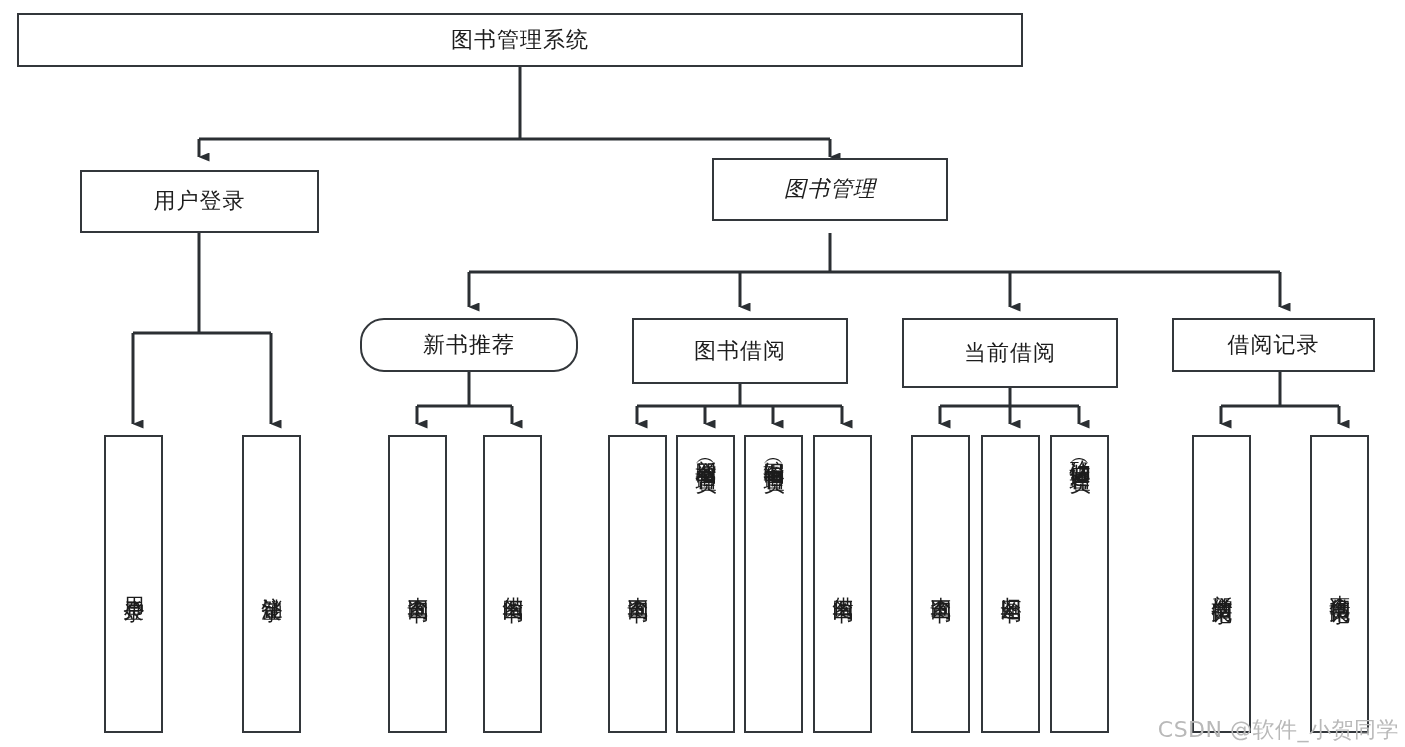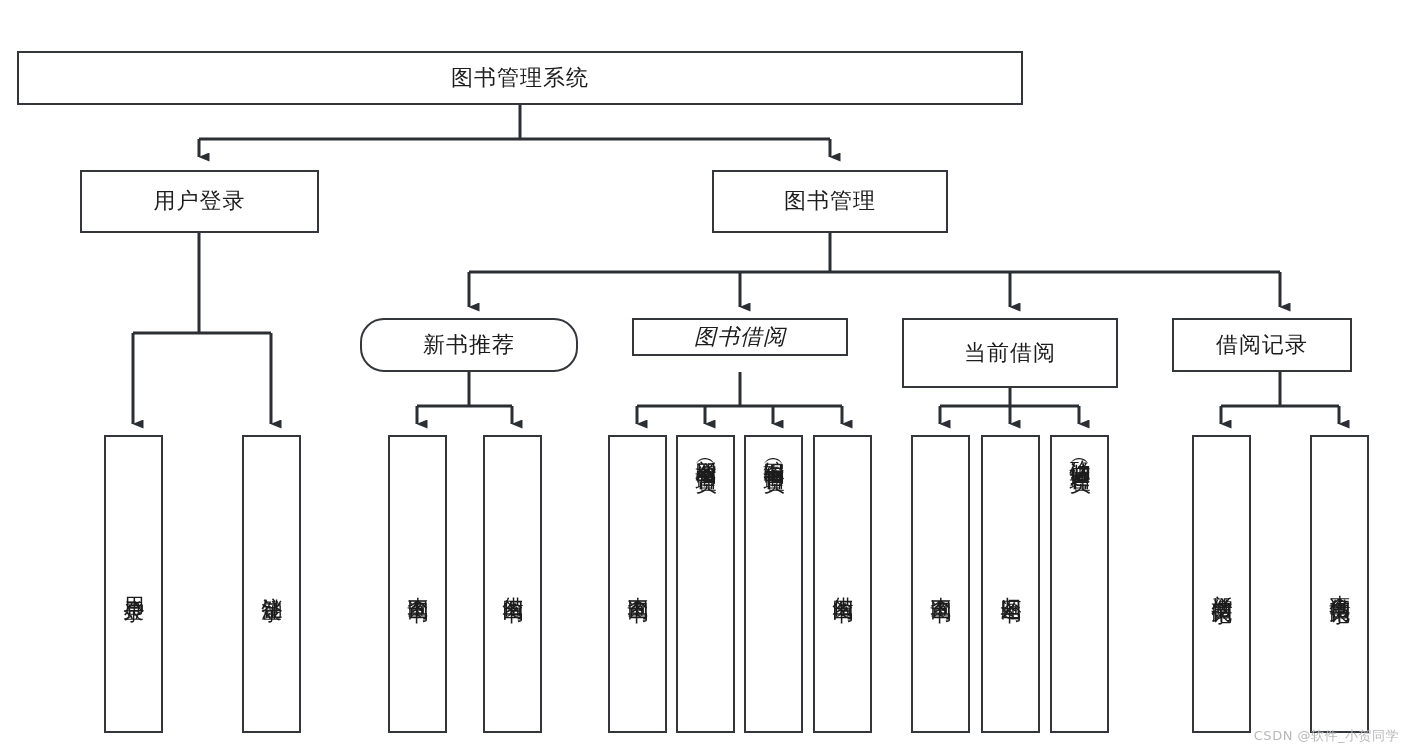--- a/index.html
+++ b/index.html
@@ -50,27 +50,26 @@
     align-items: center;
     justify-content: flex-start;
     padding-top: 6px;
   }
   .node.vertical.mid {
     justify-content: center;
     padding-top: 0;
   }
   .node-root {
     font-size: 23px;
-    margin-top: 38px;
   }
   #watermark {
     position: absolute;
     right: 6px;
     bottom: 2px;
-    font-size: 13px;
+    font-size: 22px;
     color: #b9b9b9;
     letter-spacing: 0.5px;
     z-index: 5;
     white-space: nowrap;
   }
 </style>
 </head>
 <body>
 
 <div id="diagram-root">
@@ -122,29 +121,29 @@
       <path d="M 1221 406 L 1339 406"></path>
       <path d="M 1221 406 L 1221 424" marker-end="url(#arrowhead)"></path>
       <path d="M 1339 406 L 1339 424" marker-end="url(#arrowhead)"></path>
     </g>
   </svg>
 
   <div class="node horizontal node-root" style="left:17px; top:13px; width:1006px; height:54px;">图书管理系统</div>
 
   <div class="node horizontal" style="left:80px; top:170px; width:239px; height:63px;">用户登录</div>
 
-  <div class="node horizontal" style="left:712px; top:170px; width:236px; height:63px;">图书管理</div>
+  <div class="node horizontal" style="left:712px; top:158px; width:236px; height:63px;font-style:italic;">图书管理</div>
 
   <div class="node horizontal" style="left:360px; top:318px; width:218px; height:54px;border-radius:24px;">新书推荐</div>
 
-  <div class="node horizontal" style="left:632px; top:318px; width:216px; height:38px;font-style:italic;">图书借阅</div>
+  <div class="node horizontal" style="left:632px; top:318px; width:216px; height:66px;">图书借阅</div>
 
   <div class="node horizontal" style="left:902px; top:318px; width:216px; height:70px;">当前借阅</div>
 
-  <div class="node horizontal" style="left:1172px; top:318px; width:180px; height:54px;">借阅记录</div>
+  <div class="node horizontal" style="left:1172px; top:318px; width:203px; height:54px;">借阅记录</div>
 
   <div class="node vertical mid" style="left:104px; top:435px; width:59px; height:298px;">用户登录</div>
 
   <div class="node vertical mid" style="left:242px; top:435px; width:59px; height:298px;">注销登录</div>
 
   <div class="node vertical mid" style="left:388px; top:435px; width:59px; height:298px;">查询图书</div>
 
   <div class="node vertical mid" style="left:483px; top:435px; width:59px; height:298px;">借阅图书</div>
 
   <div class="node vertical mid" style="left:608px; top:435px; width:59px; height:298px;">查询图书</div>

